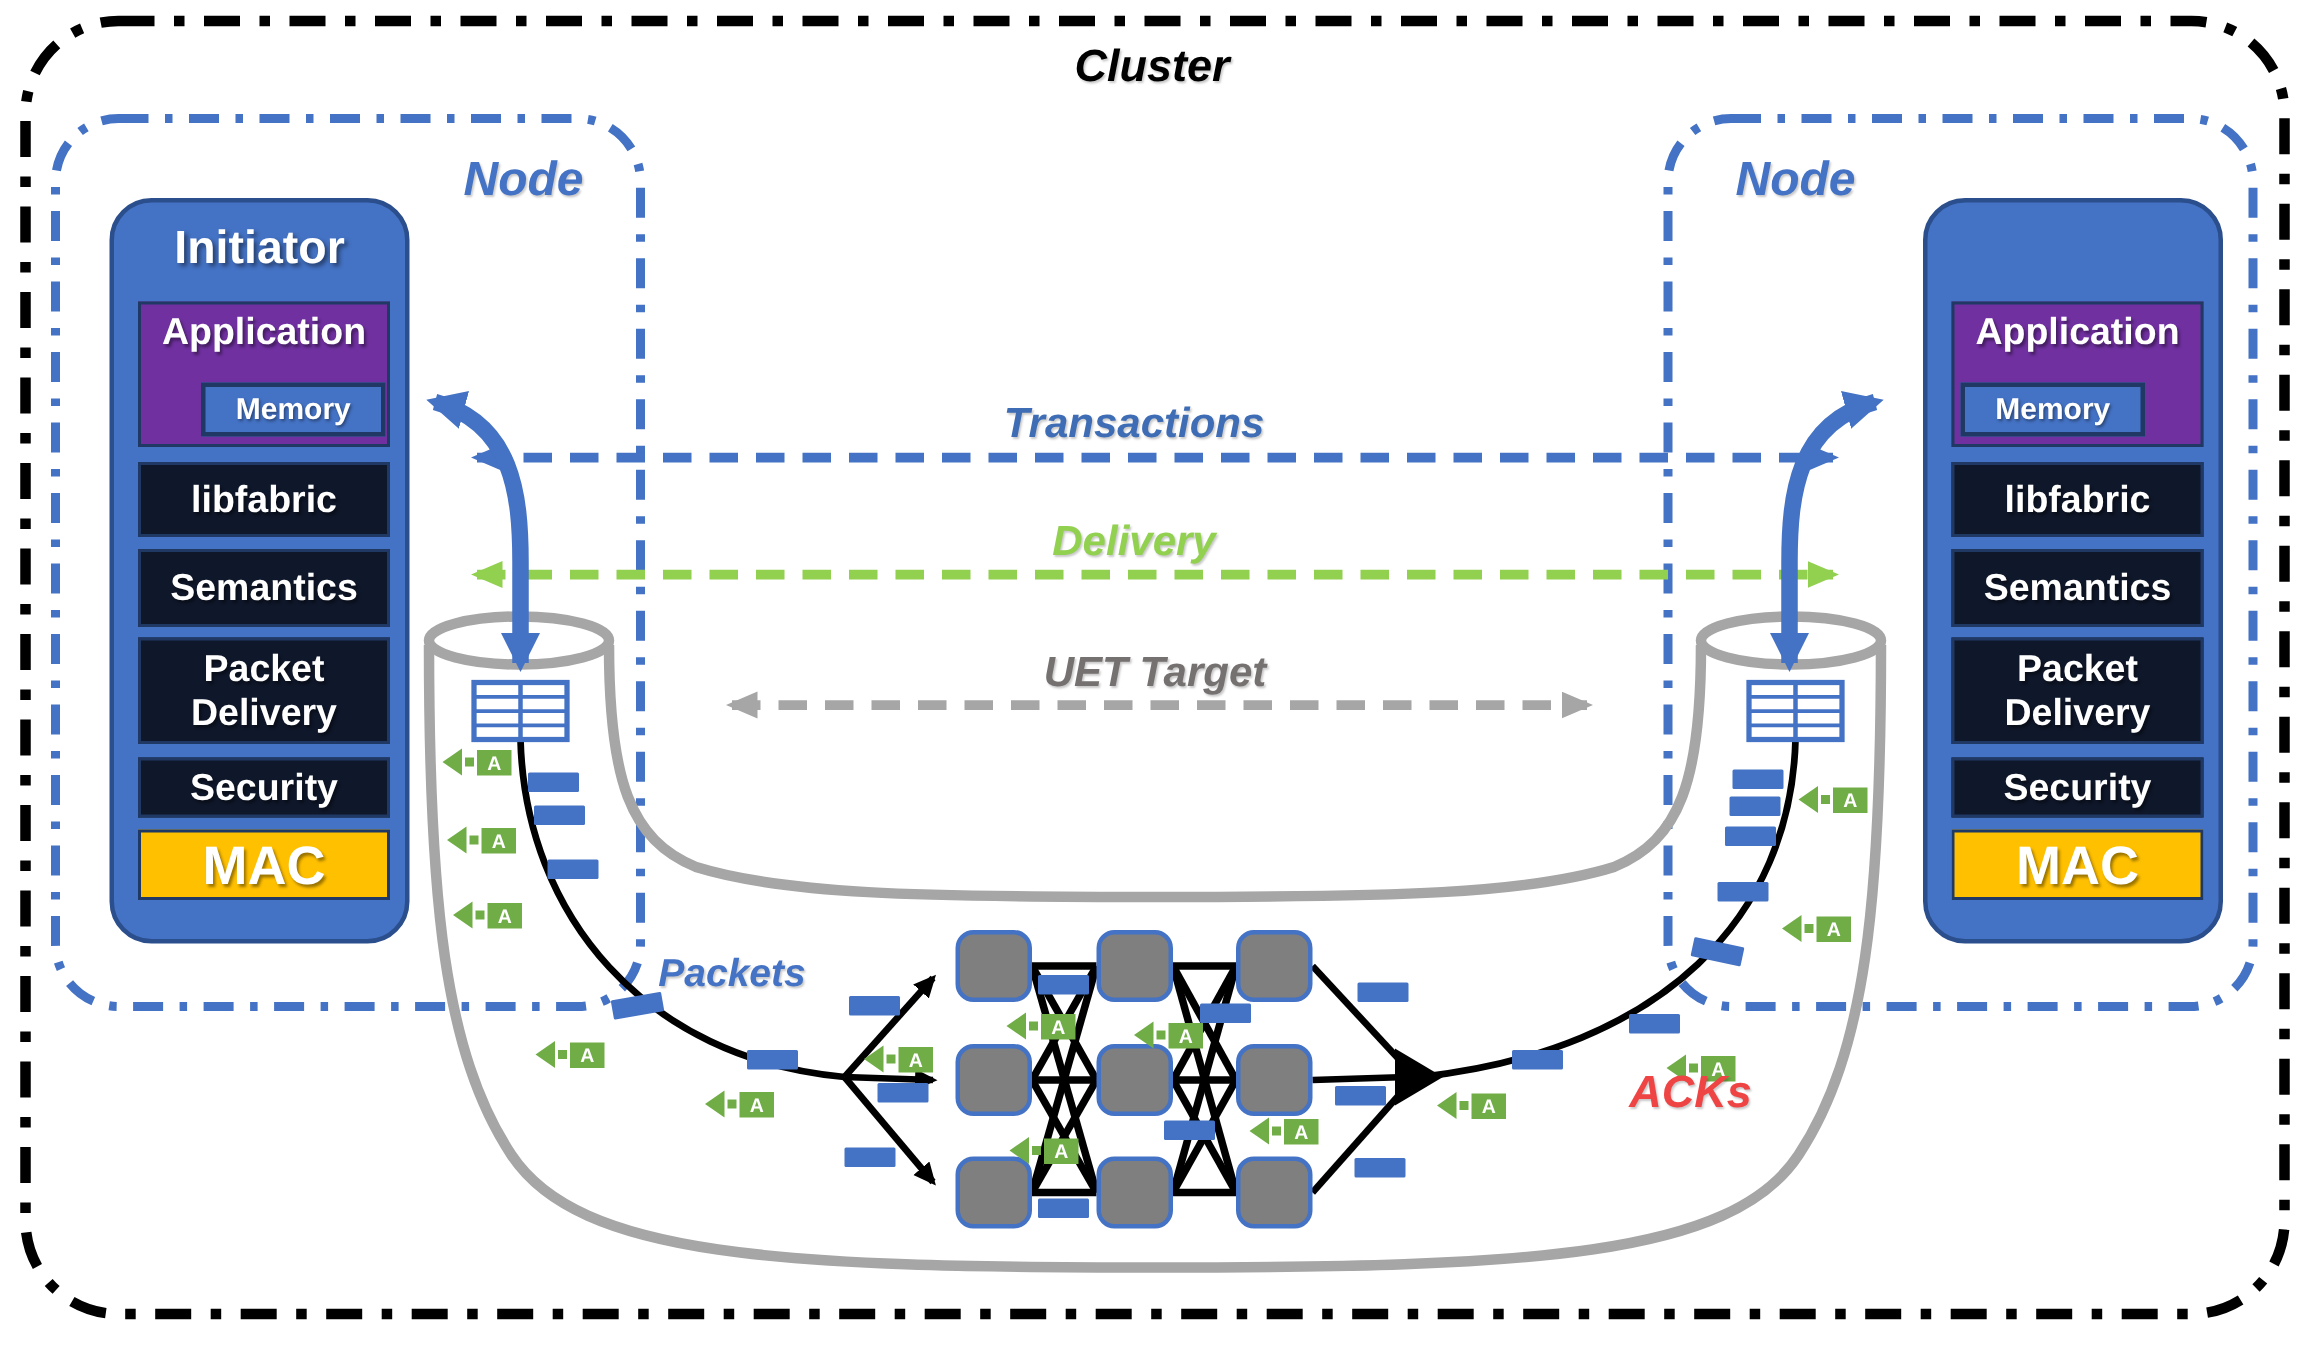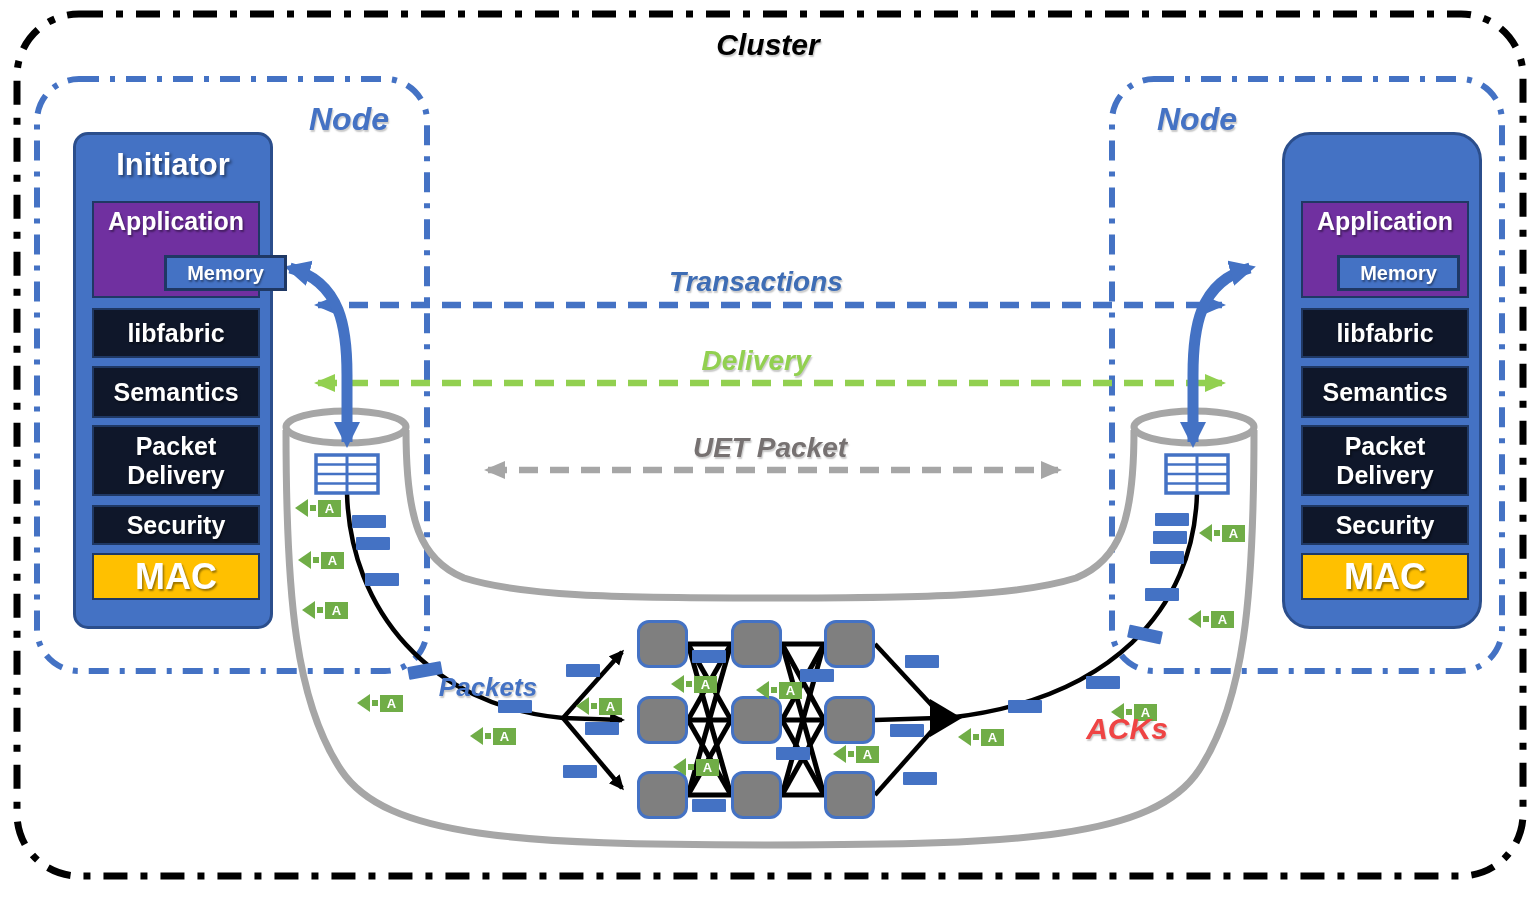--- a/index.html
+++ b/index.html
@@ -15,21 +15,21 @@
   .layer{position:absolute;left:16px;width:168px;box-sizing:border-box;
          border:2px solid #1F3864;color:#fff;font-weight:bold;font-size:25px;
          display:flex;align-items:center;justify-content:center;text-align:center;
          text-shadow:1.5px 2px 2px rgba(0,0,0,.4);line-height:1.15;}
   .layer.green{background:#0f172a;}
   .layer.purple{background:#7030A0;flex-direction:column;justify-content:flex-start;padding-top:4px;}
   .layer.orange{background:#FFC000;font-size:36px;}
   .memory{position:absolute;width:117px;height:30px;background:#4472C4;border:3px solid #1F3864;
          box-sizing:content-box;color:#fff;font-size:20px;font-weight:bold;
          display:flex;align-items:center;justify-content:center;
-         text-shadow:1px 1.5px 2px rgba(0,0,0,.4);margin-left:30px;}
+         text-shadow:1px 1.5px 2px rgba(0,0,0,.4);}
 
   
   .lbl{position:absolute;font-weight:bold;white-space:nowrap;z-index:40;
        text-shadow:1px 1.5px 1.5px rgba(0,0,0,.22);}
   .lbl.center{transform:translateX(-50%);font-style:italic;}
 
   
   .sw{position:absolute;width:51px;height:48px;background:#7F7F7F;border:3px solid #4472C4;
       border-radius:12px;box-sizing:border-box;z-index:20;}
 
@@ -252,21 +252,21 @@
       <span class="ack-head"></span>
       <span class="ack-tail"></span>
       <span class="ack-a">A</span>
     </div>
   <div class="ack" style="left:1199px;top:524px;">
       <span class="ack-head"></span>
       <span class="ack-tail"></span>
       <span class="ack-a">A</span>
     </div>
 
-  <div class="stack" style="left:73px;top:132px;border-radius:15px;">
+  <div class="stack" style="left:73px;top:132px;">
     <div class="stack-title">Initiator</div>
     <div class="layer purple" style="top:66px;height:97px;">
       <span>Application</span>
       <div class="memory" style="left:40px;top:52px;">Memory</div>
     </div>
     <div class="layer green" style="top:173px;height:50px;">libfabric</div>
     <div class="layer green" style="top:231px;height:52px;">Semantics</div>
     <div class="layer green" style="top:290px;height:71px;padding:0 26px;">Packet Delivery</div>
     <div class="layer green" style="top:370px;height:40px;">Security</div>
     <div class="layer orange" style="top:418px;height:47px;">MAC</div>
@@ -282,17 +282,17 @@
     <div class="layer green" style="top:290px;height:71px;padding:0 26px;">Packet Delivery</div>
     <div class="layer green" style="top:370px;height:40px;">Security</div>
     <div class="layer orange" style="top:418px;height:47px;">MAC</div>
   </div>
 
   <div class="lbl center" style="left:768px;top:28px;font-size:30px;color:#000;">Cluster</div>
   <div class="lbl center" style="left:349px;top:101px;font-size:32px;color:#4472C4;">Node</div>
   <div class="lbl center" style="left:1197px;top:101px;font-size:32px;color:#4472C4;">Node</div>
   <div class="lbl center" style="left:756px;top:266px;font-size:28px;color:#3E6DB5;">Transactions</div>
   <div class="lbl center" style="left:756px;top:345px;font-size:28px;color:#92D050;">Delivery</div>
-  <div class="lbl center" style="left:770px;top:432px;font-size:28px;color:#767171;">UET Packet</div>
-  <div class="lbl center" style="left:488px;top:672px;font-size:26px;color:#4472C4;">Packets</div>
+  <div class="lbl center" style="left:770px;top:432px;font-size:28px;color:#767171;">UET Target</div>
+  <div class="lbl center" style="left:488px;top:633px;font-size:26px;color:#4472C4;">Packets</div>
   <div class="lbl center" style="left:1127px;top:712px;font-size:30px;color:#ef4444;">ACKs</div>
 
 </div>
 
 </body></html>

